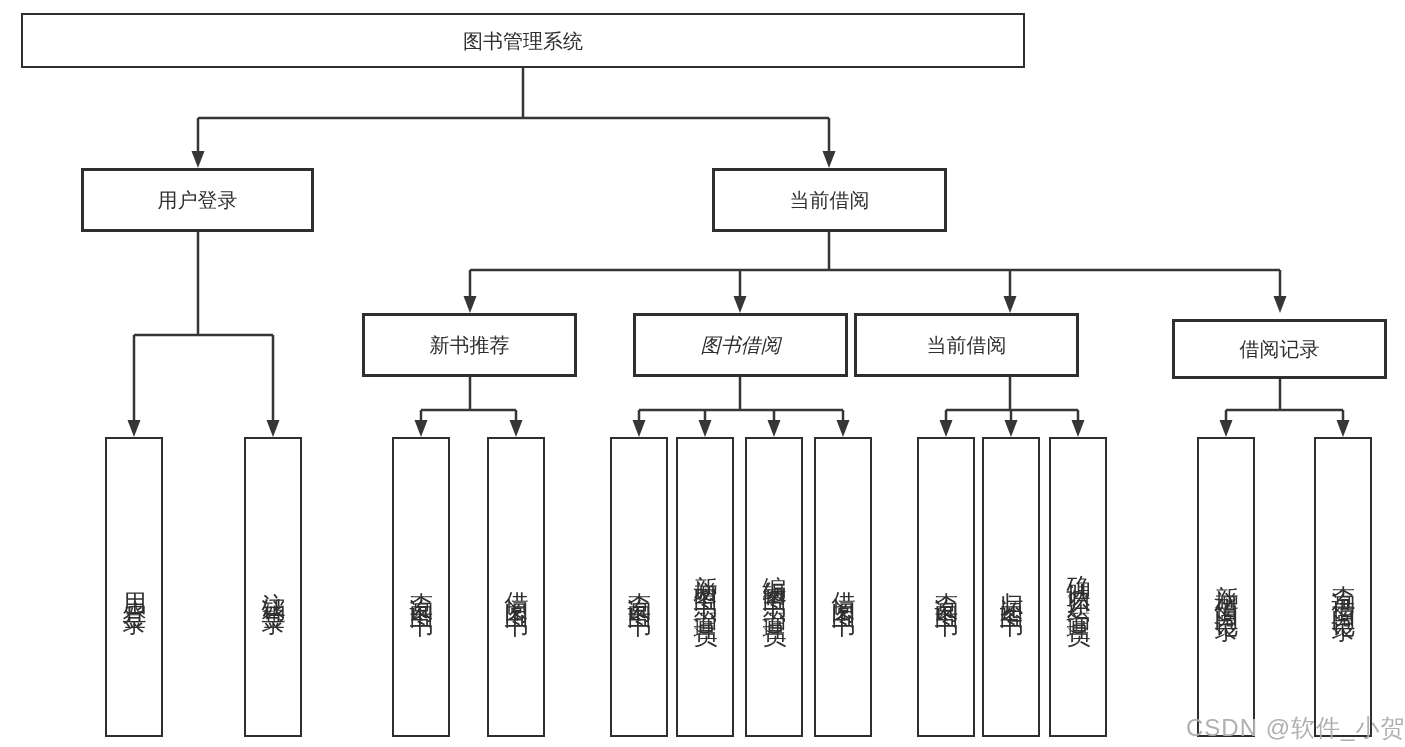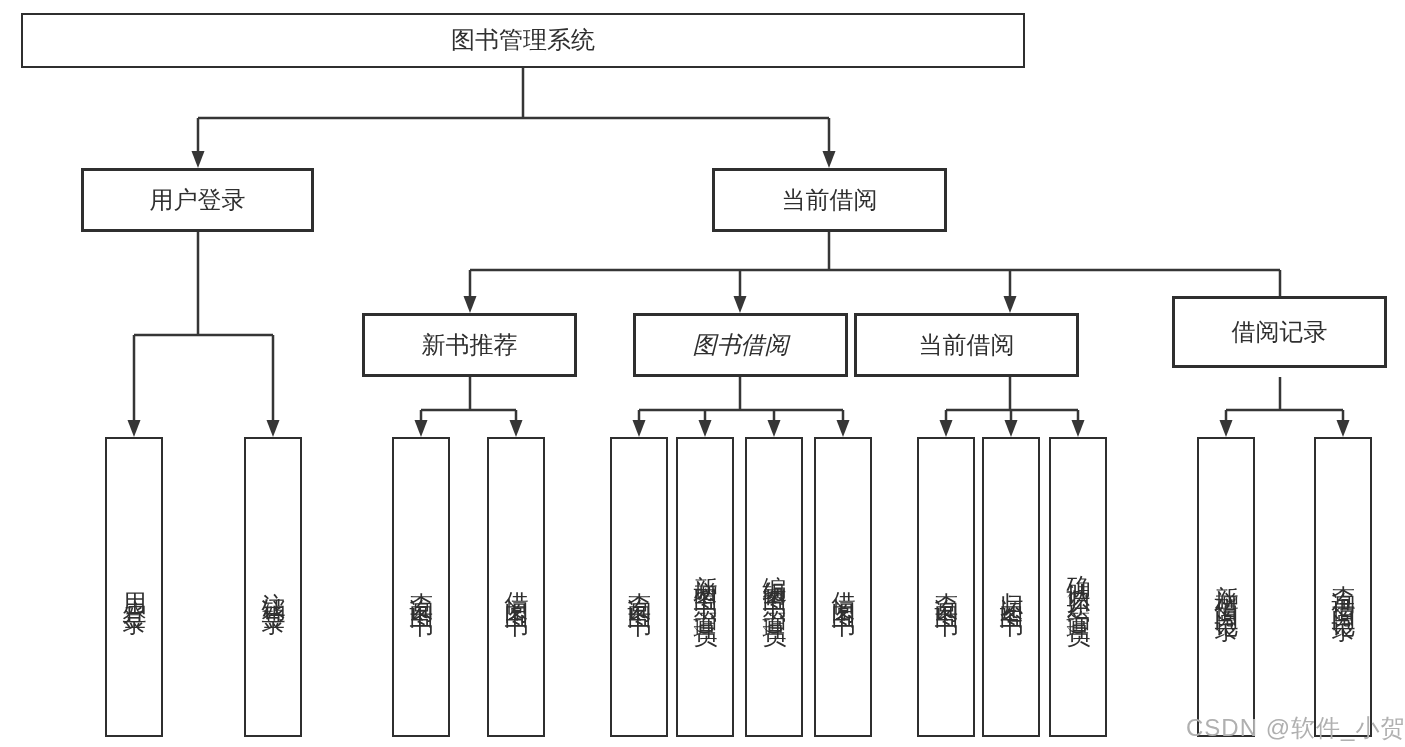--- a/index.html
+++ b/index.html
@@ -37,21 +37,21 @@
   }
   .node {
     position: absolute;
     box-sizing: border-box;
     border: 3px solid var(--box-border);
     background: #ffffff;
     display: flex;
     align-items: center;
     justify-content: center;
     color: var(--text);
-    font-size: 24px;
+    font-size: 20px;
     text-align: center;
     line-height: 1.2;
   }
   .node.v {
     writing-mode: vertical-rl;
     letter-spacing: 7px;
     font-size: 24px;
     border-width: 2.5px;
   }
   .watermark {
@@ -99,21 +99,21 @@
   </svg>
 
   <div class="node" style="left:21px; top:13px; width:1004px; height:55px; border-width:2.5px;">图书管理系统</div>
 
   <div class="node" style="left:81px; top:168px; width:233px; height:64px;">用户登录</div>
   <div class="node" style="left:712px; top:168px; width:235px; height:64px;">当前借阅</div>
 
   <div class="node" style="left:362px; top:313px; width:215px; height:64px;">新书推荐</div>
   <div class="node" style="left:633px; top:313px; width:215px; height:64px;font-style:italic;">图书借阅</div>
   <div class="node" style="left:854px; top:313px; width:225px; height:64px;">当前借阅</div>
-  <div class="node" style="left:1172px; top:296px; width:215px; height:72px;">借阅记录</div>
+  <div class="node" style="left:1172px; top:319px; width:215px; height:60px;">借阅记录</div>
 
   <div class="node v" style="left:105px; top:437px; width:58px; height:300px;">用户登录</div>
   <div class="node v" style="left:244px; top:437px; width:58px; height:300px;">注销登录</div>
 
   <div class="node v" style="left:392px; top:437px; width:58px; height:300px;">查询图书</div>
   <div class="node v" style="left:487px; top:437px; width:58px; height:300px;">借阅图书</div>
 
   <div class="node v" style="left:610px; top:437px; width:58px; height:300px;">查询图书</div>
   <div class="node v" style="left:676px; top:437px; width:58px; height:300px;">新增图书（管理员）</div>
   <div class="node v" style="left:745px; top:437px; width:58px; height:300px;">编辑图书（管理员）</div>

